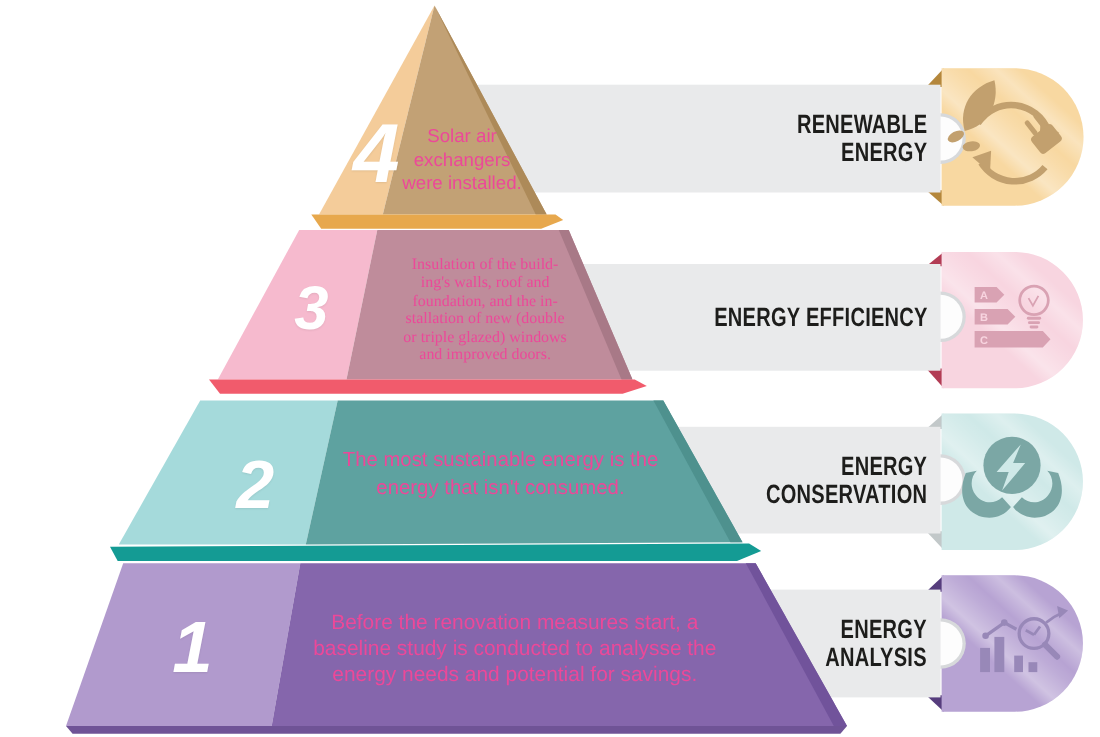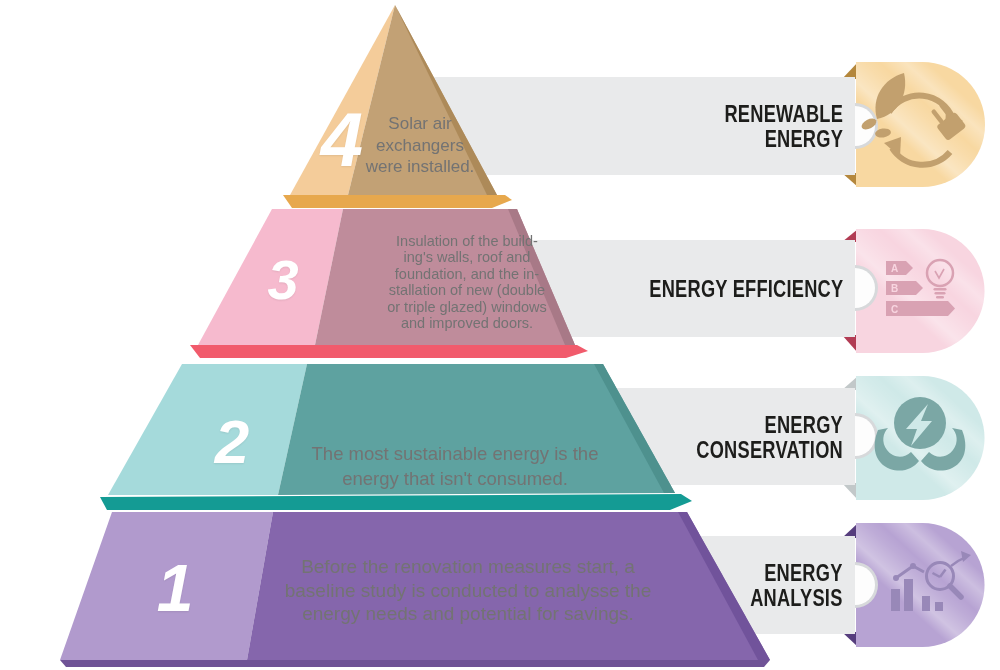--- a/index.html
+++ b/index.html
@@ -7,21 +7,21 @@
     position:relative;width:1000px;height:670px;background:#ffffff;overflow:hidden;
     font-family:"Liberation Sans", sans-serif;
   }
   .stage svg{position:absolute;left:0;top:0;}
   .txt{position:absolute;white-space:pre-line;}
   .num{
     color:#fff;font-weight:bold;font-style:italic;line-height:1;
     transform:translate(-50%,-50%);text-shadow:0 1px 2px rgba(0,0,0,0.08);
   }
   .desc{
-    color:#737373;text-align:center;transform:translate(-50%,-50%);
+    color:#ec4899;text-align:center;transform:translate(-50%,-50%);
   }
   .cat{
     color:#1D1D1B;font-weight:bold;text-align:right;
     transform:scaleX(0.76);transform-origin:100% 50%;
     letter-spacing:0.3px;line-height:24.5px;font-size:24px;
   }
   .d4{font-size:17px;line-height:21.5px;width:200px;}
   .d3{font-size:14.5px;line-height:16.4px;width:210px;}
   .d2{font-size:18.5px;line-height:25px;width:440px;}
   .d1{font-size:19px;line-height:23.5px;width:460px;}
@@ -178,27 +178,27 @@
 </svg>
 
 <div class="txt num" style="left:342px;top:140px;font-size:76px;">4</div>
 <div class="txt num" style="left:283px;top:280px;font-size:56px;">3</div>
 <div class="txt num" style="left:232px;top:442px;font-size:62px;">2</div>
 <div class="txt num" style="left:175px;top:588px;font-size:66px;">1</div>
 
 <div class="txt desc d4" style="left:420px;top:145px;">Solar air
 exchangers
 were installed.</div>
-<div class="txt desc d3" style="left:467px;top:282px;">Insulation of the build-
+<div class="txt desc d3" style="left:441px;top:282px;font-family:Liberation Serif, serif;">Insulation of the build-
 ing's walls, roof and
 foundation, and the in-
 stallation of new (double
 or triple glazed) windows
 and improved doors.</div>
-<div class="txt desc d2" style="left:455px;top:466px;">The most sustainable energy is the
+<div class="txt desc d2" style="left:455px;top:430px;">The most sustainable energy is the
 energy that isn't consumed.</div>
 <div class="txt desc d1" style="left:468px;top:590px;">Before the renovation measures start, a
 baseline study is conducted to analysse the
 energy needs and potential for savings.</div>
 
 <div class="txt cat" style="right:157px;top:102px;">RENEWABLE
 ENERGY</div>
 <div class="txt cat" style="right:157px;top:277px;">ENERGY EFFICIENCY</div>
 <div class="txt cat" style="right:157px;top:413px;">ENERGY
 CONSERVATION</div>

